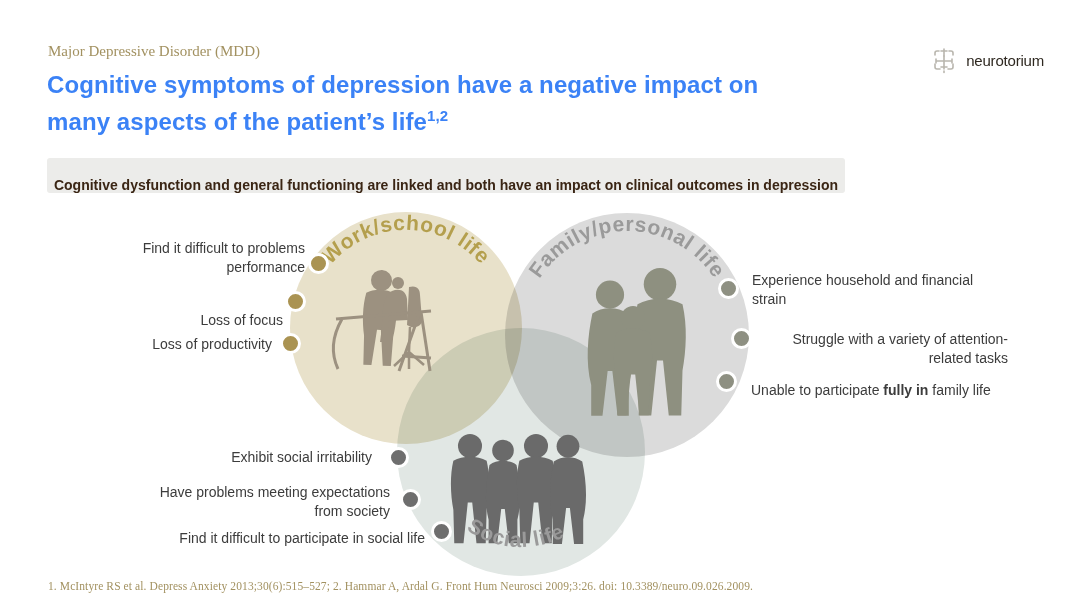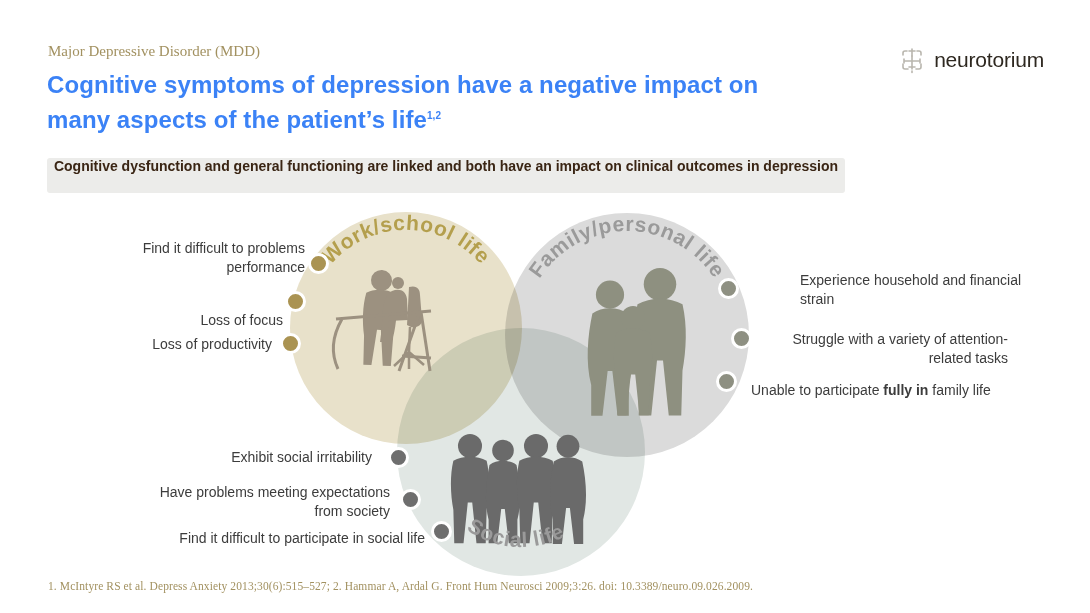--- a/index.html
+++ b/index.html
@@ -10,28 +10,28 @@
   .abs{position:absolute;}
   
   .eyebrow{
     left:48px;top:43px;font-family:"Liberation Serif",serif;
     font-size:15px;color:#a29160;
   }
   .title{
     left:47px;top:69px;width:830px;font-size:24px;line-height:31px;
     font-weight:bold;color:#3b82f6;letter-spacing:0.1px;
   }
-  .title sup{font-size:10px;}
+  .title sup{font-size:15px;}
   
   .logo{top:45px;right:46px;display:flex;align-items:center;gap:7px;}
-  .logo-text{font-size:21px;color:#2e2820;font-weight:500;letter-spacing:-0.2px;}
+  .logo-text{font-size:15px;color:#2e2820;font-weight:500;letter-spacing:-0.2px;}
   
   .banner{
     left:47px;top:158px;width:798px;height:35px;border-radius:3px;
-    display:flex;align-items:flex-start;justify-content:center;
+    display:flex;align-items:flex-end;justify-content:center;
     font-size:14px;font-weight:bold;color:#3a2514;
   }
   
   .venn{left:0;top:0;}
   .arc-label{font-family:"Liberation Sans",sans-serif;font-weight:bold;font-size:21px;letter-spacing:0.6px;}
   
   .dot{
     width:15px;height:15px;border-radius:50%;border:3px solid #ffffff;
     box-sizing:content-box;
   }
@@ -130,21 +130,21 @@
 <div class="abs dot" style="left: 307.5px; top: 252.5px; background: rgb(170, 147, 82);"></div>
 <div class="abs dot" style="left: 284.5px; top: 290.5px; background: rgb(170, 147, 82);"></div>
 <div class="abs dot" style="left: 279.5px; top: 332.5px; background: rgb(170, 147, 82);"></div>
 <div class="abs bullet-text t-right" style="right:785px;top:239px;width:192px;">Find it difficult to problems performance</div>
 <div class="abs bullet-text t-right nowrap" style="right:807px;top:311px;">Loss of focus</div>
 <div class="abs bullet-text t-right nowrap" style="right:818px;top:335px;">Loss of productivity</div>
 
 <div class="abs dot" style="left: 717.5px; top: 277.5px; background: rgb(142, 144, 130);"></div>
 <div class="abs dot" style="left: 730.5px; top: 327.5px; background: rgb(142, 144, 130);"></div>
 <div class="abs dot" style="left: 715.5px; top: 370.5px; background: rgb(142, 144, 130);"></div>
-<div class="abs bullet-text" style="left:752px;top:271px;width:240px;margin-left:48px;">Experience household and financial strain</div>
+<div class="abs bullet-text" style="left:752px;top:271px;width:240px;">Experience household and financial strain</div>
 <div class="abs bullet-text" style="left:763px;top:330px;width:245px;text-align:right;">Struggle with a variety of attention-related tasks</div>
 <div class="abs bullet-text" style="left:751px;top:381px;width:245px;">
   <span>Unable to participate </span><span style="font-weight:bold;">fully in</span><span> family life</span>
 </div>
 
 <div class="abs dot" style="left: 387.5px; top: 446.5px; background: rgb(110, 110, 110);"></div>
 <div class="abs dot" style="left: 399.5px; top: 488.5px; background: rgb(110, 110, 110);"></div>
 <div class="abs dot" style="left: 430.5px; top: 520.5px; background: rgb(110, 110, 110);"></div>
 <div class="abs bullet-text t-right nowrap" style="right:718px;top:448px;">Exhibit social irritability</div>
 <div class="abs bullet-text t-right" style="right:700px;top:483px;width:240px;">Have problems meeting expectations from society</div>

